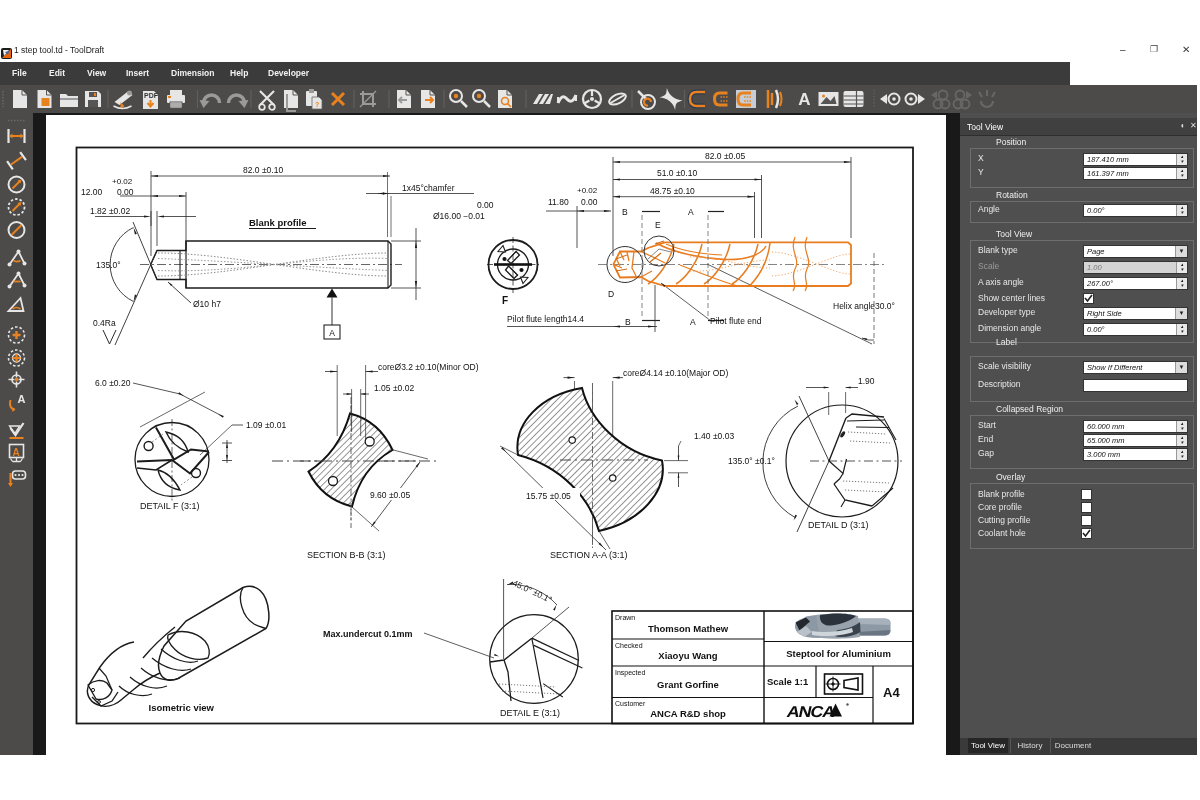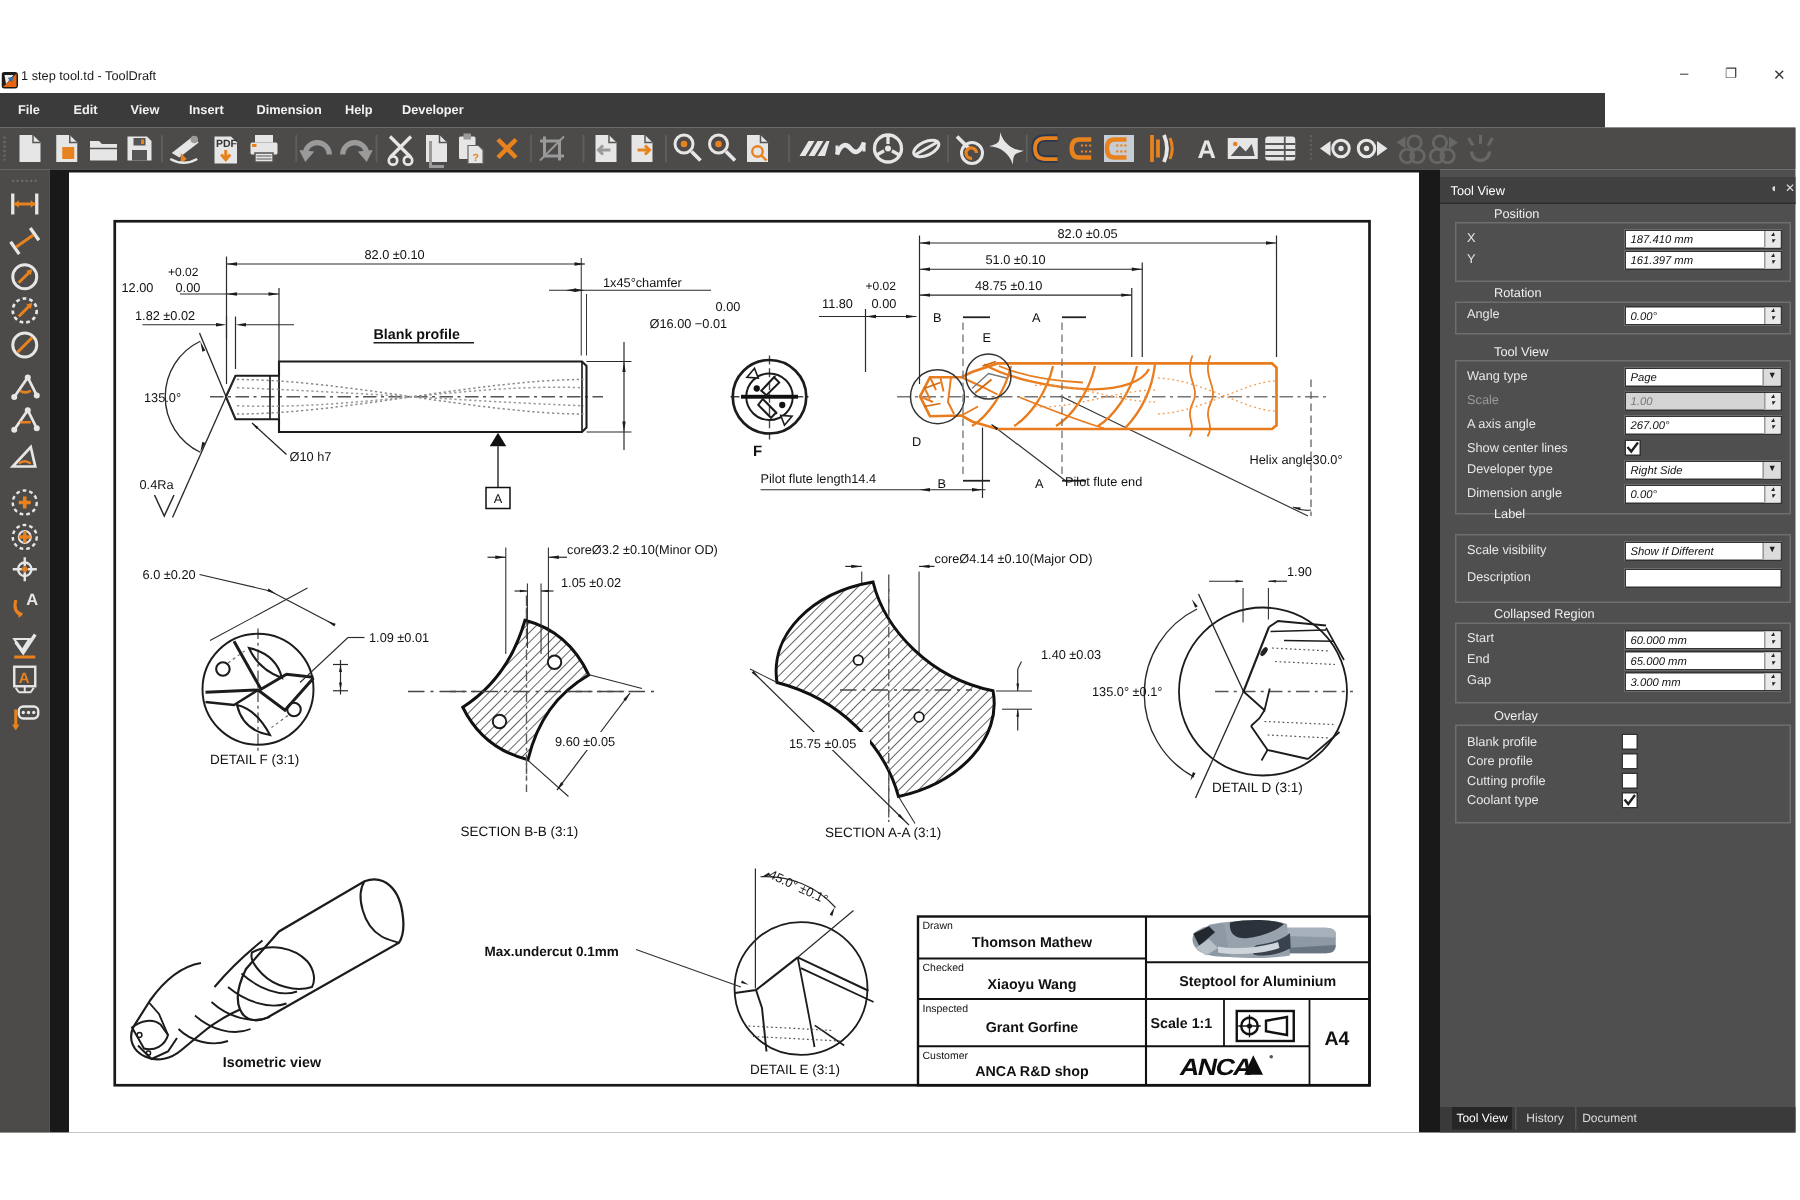--- a/index.html
+++ b/index.html
@@ -706,21 +706,21 @@
   <div class="plabel" style="top:54px">Y</div>
   <div class="pinput" style="top:54px">161.397 mm<span class="spin">▴<br>▾</span></div>
 
   <div class="sect" style="top:77px">Rotation</div>
   <div class="gbox" style="top:88px;height:20px"></div>
   <div class="plabel" style="top:91px">Angle</div>
   <div class="pinput" style="top:91px">0.00°<span class="spin">▴<br>▾</span></div>
 
   <div class="sect" style="top:116px">Tool View</div>
   <div class="gbox" style="top:127px;height:101px"></div>
-  <div class="plabel" style="top:132px">Wang type</div>
+  <div class="plabel" style="top:132px">Blank type</div>
   <div class="pinput" style="top:132px">Page<span class="drop">▼</span></div>
   <div class="plabel" style="top:148px;color:#9a9a9a">Scale</div>
   <div class="pinput" style="top:148px;background:#d4d4d4;color:#777">1.00<span class="spin">▴<br>▾</span></div>
   <div class="plabel" style="top:164px">A axis angle</div>
   <div class="pinput" style="top:164px">267.00°<span class="spin">▴<br>▾</span></div>
   <div class="plabel" style="top:180px">Show center lines</div>
   <svg class="abs" style="left:123px;top:180px" width="11" height="11">
       <rect x="0.5" y="0.5" width="10" height="10" fill="#fff" stroke="#333"></rect>
       <path d="M2,5 L4.5,8 L9,2" stroke="#222" stroke-width="1.6" fill="none"></path>
     </svg>
@@ -752,21 +752,21 @@
       <rect x="0.5" y="0.5" width="10" height="10" fill="#fff" stroke="#333"></rect>
     </svg>
   <div class="plabel" style="top:389px">Core profile</div>
   <svg class="abs" style="left:121px;top:389px" width="11" height="11">
       <rect x="0.5" y="0.5" width="10" height="10" fill="#fff" stroke="#333"></rect>
     </svg>
   <div class="plabel" style="top:402px">Cutting profile</div>
   <svg class="abs" style="left:121px;top:402px" width="11" height="11">
       <rect x="0.5" y="0.5" width="10" height="10" fill="#fff" stroke="#333"></rect>
     </svg>
-  <div class="plabel" style="top:415px">Coolant type</div>
+  <div class="plabel" style="top:415px">Coolant hole</div>
   <svg class="abs" style="left:121px;top:415px" width="11" height="11">
       <rect x="0.5" y="0.5" width="10" height="10" fill="#fff" stroke="#333"></rect>
       <path d="M2,5 L4.5,8 L9,2" stroke="#222" stroke-width="1.6" fill="none"></path>
     </svg>
 
   <div style="position:absolute;top:625px;left:0;width:237px;height:17px;background:#3a3a3a;"></div>
   <div class="tab" style="left:8px;width:40px;background:#262626;color:#fff;">Tool View</div>
   <div class="tab" style="left:50px;width:38px;border-left:1px solid #555;">History</div>
   <div class="tab" style="left:90px;width:44px;border-left:1px solid #555;">Document</div>
 </div>

